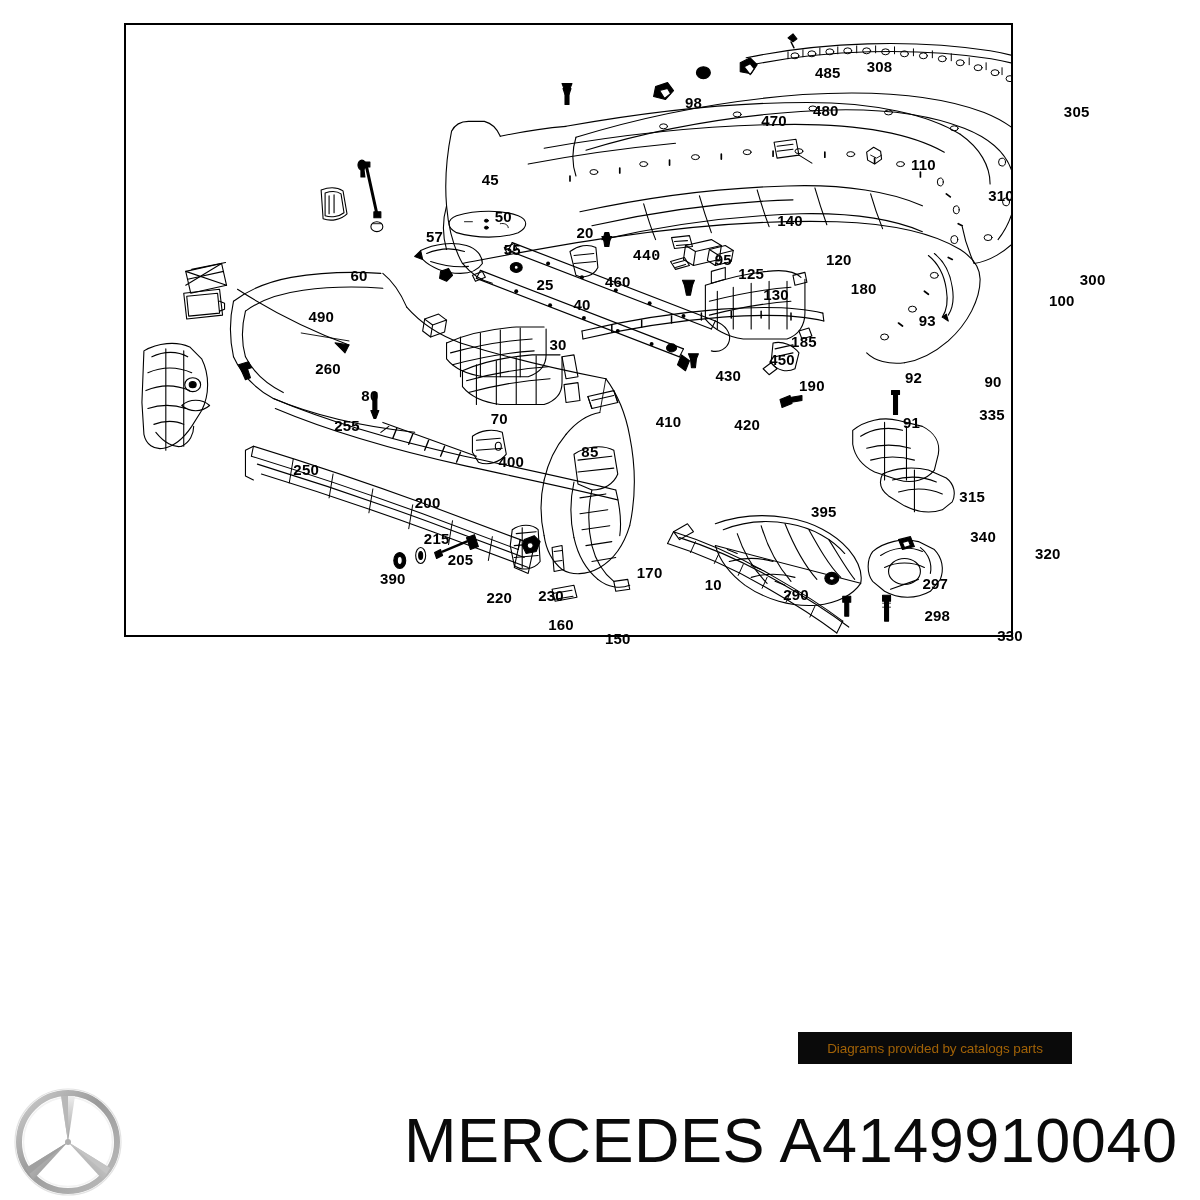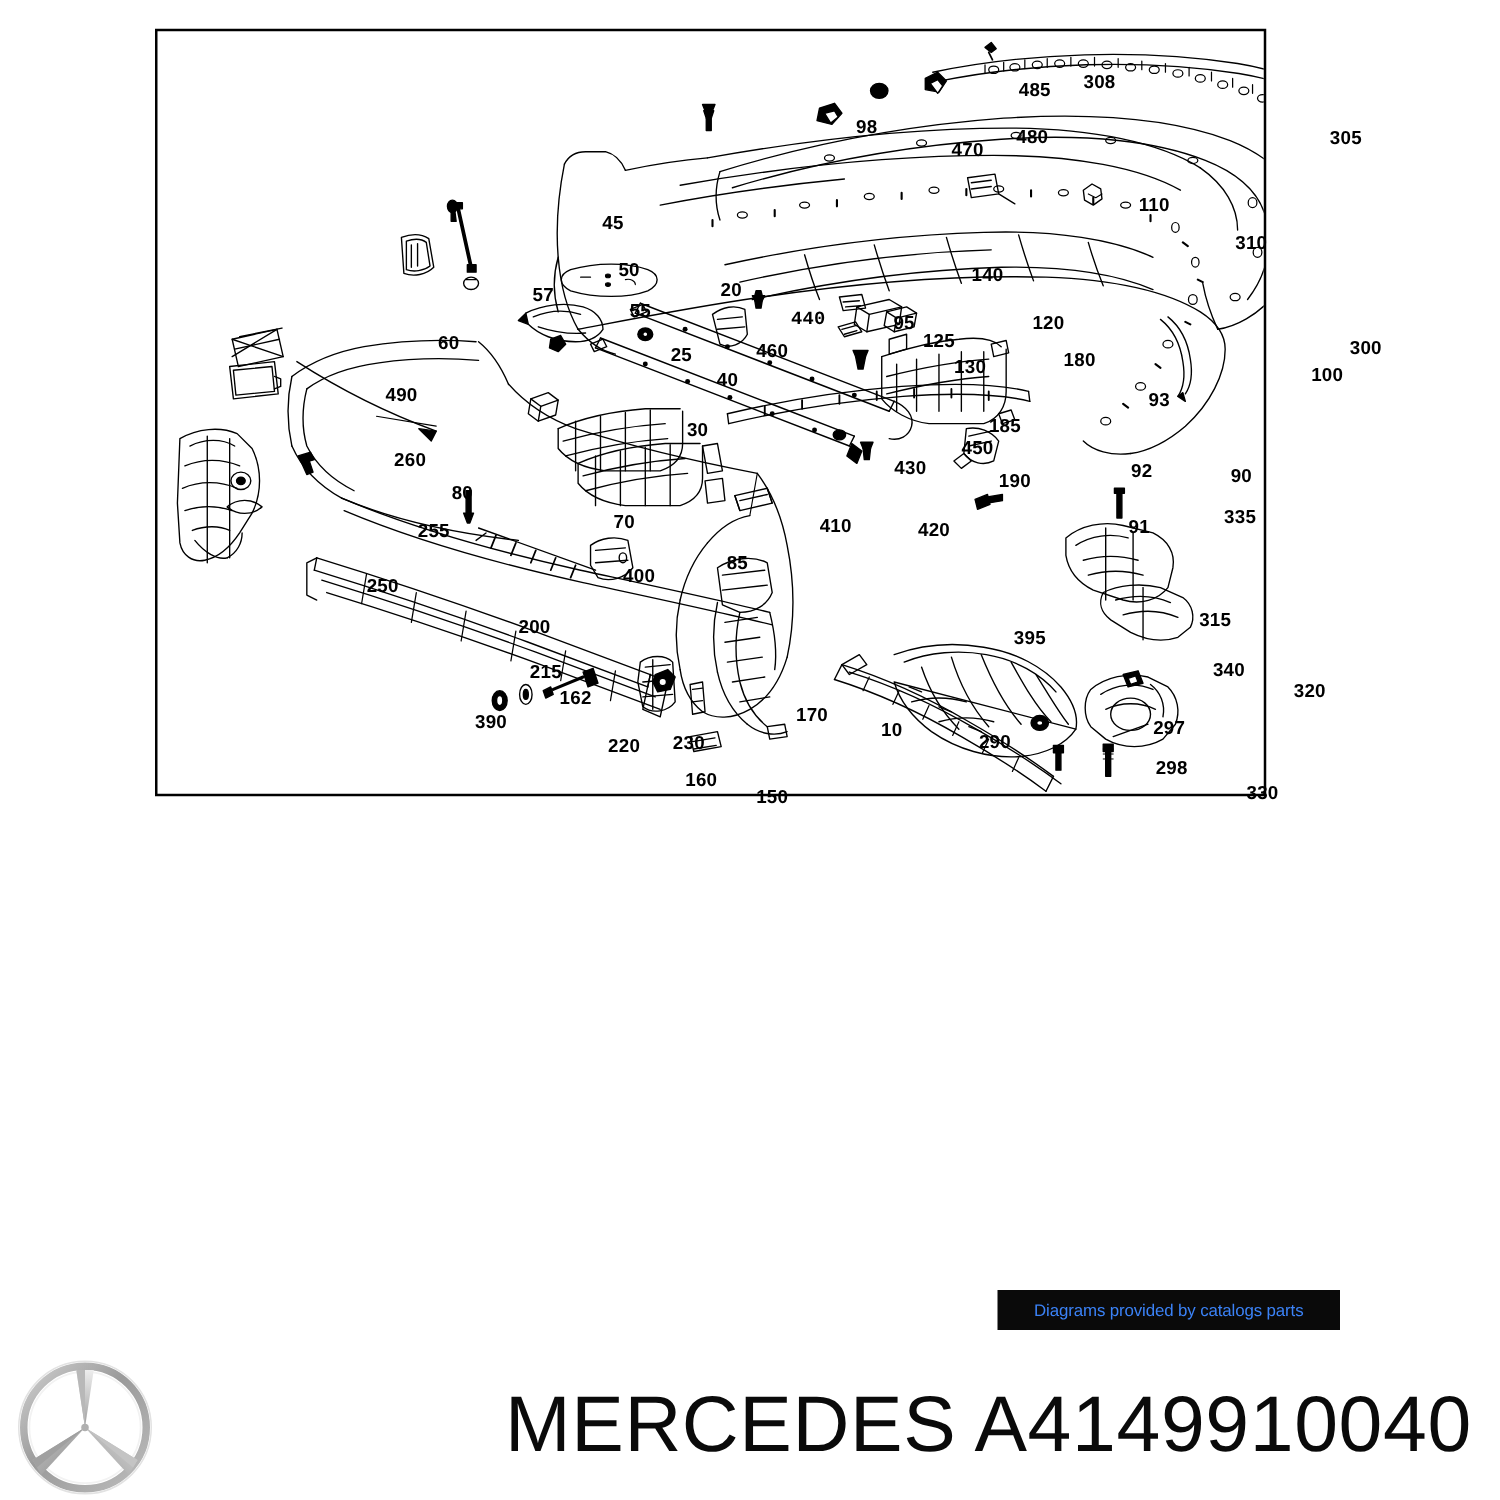--- a/index.html
+++ b/index.html
@@ -56,21 +56,21 @@
     left: 798px;
     top: 1032px;
     width: 274px;
     height: 32px;
     background: #0a0a0a;
     display: flex;
     align-items: center;
     justify-content: center;
   }
   #watermark-text {
-    color: #3b82f6;
+    color: #a16207;
     font-family: "Liberation Sans", sans-serif;
     font-size: 13.5px;
     font-weight: 400;
     letter-spacing: -0.1px;
     white-space: nowrap;
   }
 
   
   #footer-logo {
     position: absolute;
@@ -641,21 +641,21 @@
       <div class="callout" style="left: 70.1912%; top: 65.4723%;">420</div>
       <div class="callout" style="left: 88.7514%; top: 65.1466%;">91</div>
       <div class="callout" style="left: 97.8628%; top: 63.8436%;">335</div>
       <div class="callout" style="left: 20.36%; top: 72.8013%;">250</div>
       <div class="callout" style="left: 43.5321%; top: 71.4984%;">400</div>
       <div class="callout" style="left: 52.4184%; top: 69.8697%;">85</div>
       <div class="callout" style="left: 95.613%; top: 77.1987%;">315</div>
       <div class="callout" style="left: 34.0832%; top: 78.1759%;">200</div>
       <div class="callout" style="left: 78.8526%; top: 79.6417%;">395</div>
       <div class="callout" style="left: 32.9584%; top: 84.0391%; margin-left: 19px;">215</div>
-      <div class="callout" style="left: 37.7953%; top: 87.6221%;">162</div>
+      <div class="callout" style="left: 37.7953%; top: 87.6221%;">205</div>
       <div class="callout" style="left: 59.1676%; top: 89.7394%;">170</div>
       <div class="callout" style="left: 96.8504%; top: 83.7134%;">340</div>
       <div class="callout" style="left: 104.162%; top: 86.4821%;">320</div>
       <div class="callout" style="left: 30.1462%; top: 90.7166%;">390</div>
       <div class="callout" style="left: 42.1822%; top: 93.8111%;">220</div>
       <div class="callout" style="left: 48.0315%; top: 93.4853%;">230</div>
       <div class="callout" style="left: 66.3667%; top: 91.6938%;">10</div>
       <div class="callout" style="left: 75.703%; top: 93.3225%;">290</div>
       <div class="callout" style="left: 91.4511%; top: 91.5309%;">297</div>
       <div class="callout" style="left: 91.676%; top: 96.7427%;">298</div>

